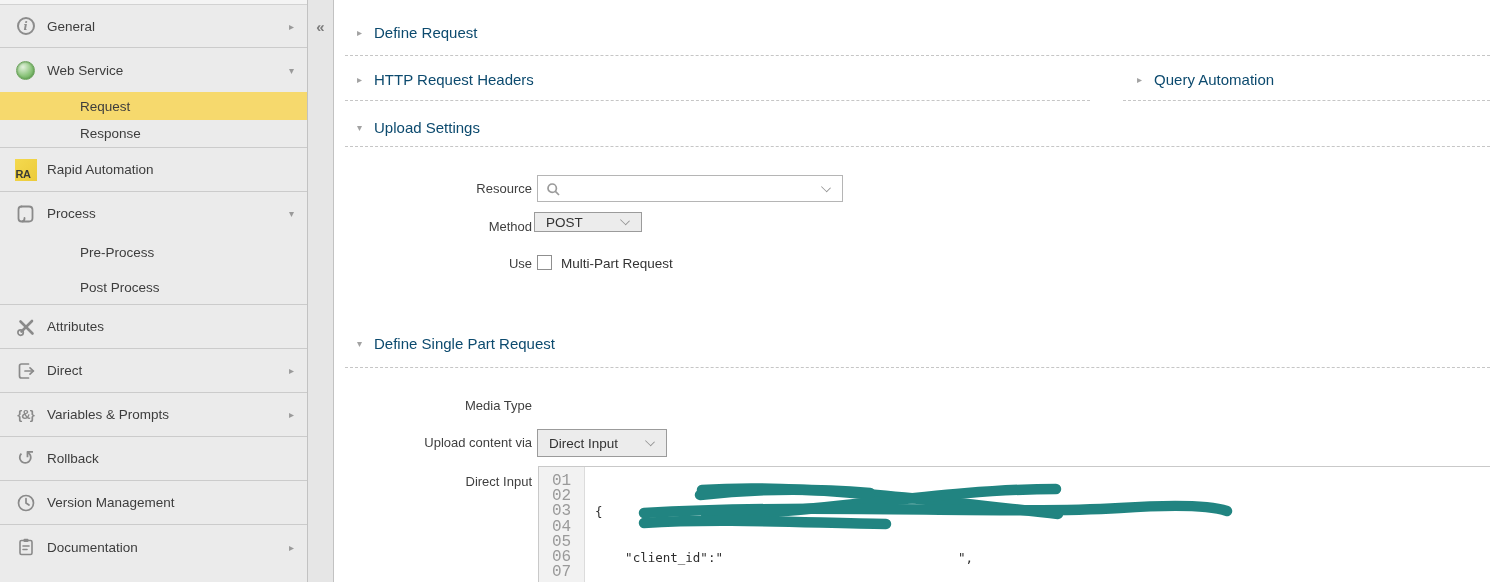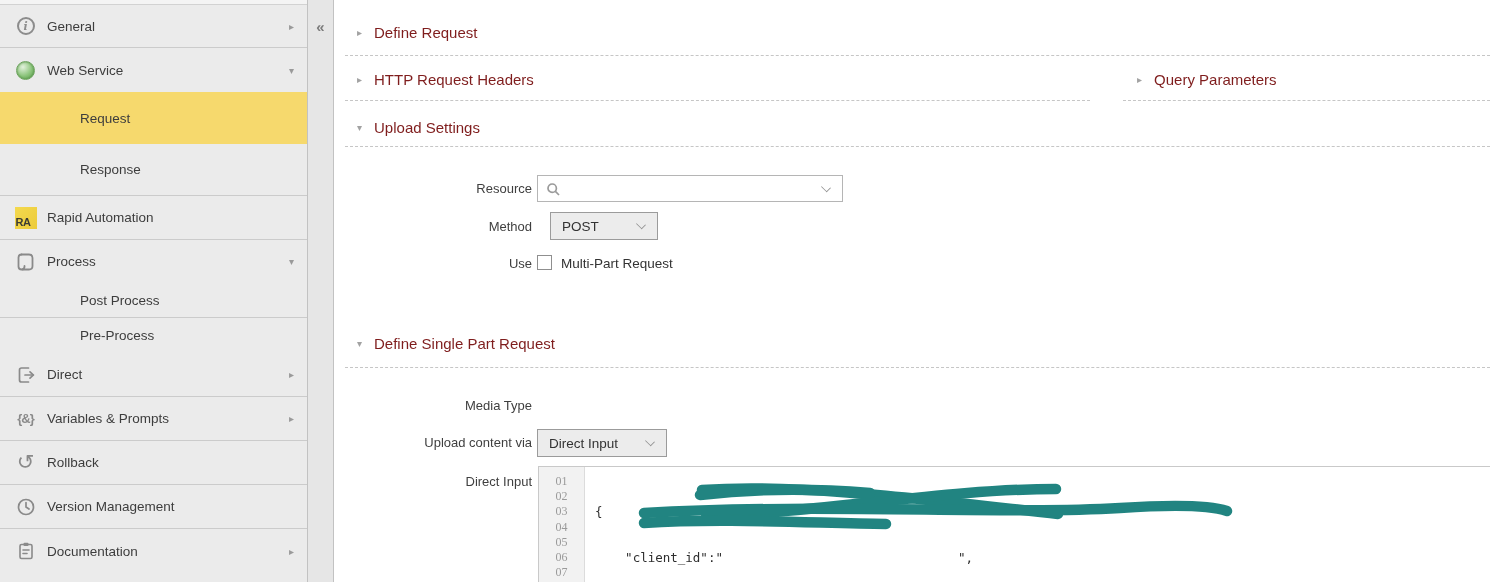--- a/index.html
+++ b/index.html
@@ -7,21 +7,21 @@
               font-family:"Liberation Sans", sans-serif; }
   .page { position:relative; width:1490px; height:582px; background:#fff; }
 
   
   .sidebar { position:absolute; left:0; top:0; width:308px; height:582px;
              background:#ebebeb; border-right:1px solid #c2c2c2; }
   .side-top-strip { height:5px; background:#f4f4f4; border-bottom:1px solid #d2d2d2; }
   .side-item { position:relative; display:flex; align-items:center; padding-left:12px;
                color:#3d3d3d; font-size:13.5px; cursor:pointer; }
   .side-item.h43 { height:43px; } .side-item.h44 { height:44px; }
-  .side-item.sub { height:52px; padding-left:80px; }
+  .side-item.sub { height:28px; padding-left:80px; }
   .side-item.sub2 { height:35px; padding-left:80px; }
   .side-item.bline { border-bottom:1px solid #cbcbcb; }
   .side-item.selected { background:#f6d96d; }
   .icon-box { width:27px; margin-right:8px; display:flex; align-items:center; justify-content:center; flex:0 0 27px; }
   .chev { position:absolute; right:13px; color:#9a9a9a; font-size:10px;
           font-family:"DejaVu Sans", sans-serif; }
   .ic-circle { width:18px; height:18px; border:2px solid #8c8c8c; border-radius:50%;
                display:flex; align-items:center; justify-content:center;
                font-family:"DejaVu Serif", serif; font-style:italic; font-weight:bold;
                font-size:11px; color:#8c8c8c; }
@@ -37,21 +37,21 @@
   
   .strip { position:absolute; left:308px; top:0; width:26px; height:582px;
            background:#e6e6e6; border-right:1px solid #c2c2c2; }
   .strip .collapse { position:absolute; top:18px; left:0; width:100%; text-align:center;
                      color:#7d7d7d; font-size:15px; font-weight:bold; cursor:pointer; }
 
   
   .main { position:absolute; left:334px; top:0; width:1156px; height:582px; background:#fff; }
   .sec-head { position:absolute; display:flex; align-items:center; gap:12px; cursor:pointer; }
   .sec-head .tri { font-family:"DejaVu Sans", sans-serif; font-size:10px; color:#a2a2a2; }
-  .sec-head .sec-title { font-size:15px; color:#7f1d1d; }
+  .sec-head .sec-title { font-size:15px; color:#0c4a6e; }
   .dash { position:absolute; border-top:1px dashed #c6c6c6; height:0; }
 
   .flabel { position:absolute; width:187px; left:11px; text-align:right;
             font-size:13px; color:#3f3f3f; }
   .combo { position:absolute; background:#fff; border:1px solid #b5b5b5; cursor:pointer; }
   .dd { position:absolute; background:#ececec; border:1px solid #9b9b9b;
         display:flex; align-items:center; padding-left:11px; font-size:13.5px;
         color:#333; cursor:pointer; }
   .vchev { position:absolute; right:12px; top:50%; width:8px; height:8px;
            border-right:1.5px solid #8f8f8f; border-bottom:1.5px solid #8f8f8f;
@@ -59,21 +59,21 @@
   .checkbox { position:absolute; width:15px; height:15px; background:#fff;
               border:1px solid #8f8f8f; cursor:pointer; }
   .cb-label { position:absolute; font-size:13.5px; color:#333; }
 
   
   .editor { position:absolute; left:204px; top:466px; right:0; bottom:0;
             border:1px solid #c9c9c9; border-right:none; border-bottom:none;
             background:#fff; display:flex; }
   .gutter { width:46px; background:#f2f2f2; border-right:1px solid #dcdcdc;
             padding-top:7px; text-align:center;
-            font-family:Liberation Serif, serif; font-size:12px;
+            font-family:Liberation Mono, monospace; font-size:16px;
             color:#9a9a9a; line-height:15.2px; }
   .codearea { flex:1; padding:7px 0 0 10px; font-family:"DejaVu Sans Mono", monospace;
               font-size:12.5px; color:#2e2e2e; line-height:15.2px; white-space:pre; }
   .cl { height:15.2px; white-space:pre; }
   .gap { display:inline-block; height:1px; }
 
   .scribbles { position:absolute; left:0; top:0; width:1490px; height:582px;
                pointer-events:none; z-index:6; }
 </style>
 </head>
@@ -119,28 +119,38 @@
       <span class="icon-box">
         <svg width="19" height="20" viewBox="0 0 19 20" fill="none" stroke="#8a8a8a" stroke-width="1.8" stroke-linecap="round">
           <path d="M5.5 2.5 H13 c2 0 3.5 1.5 3.5 3.5 v8 c0 2 -1.5 3.5 -3.5 3.5 H6.5"></path>
           <path d="M5.5 2.5 c-1.7 0 -3 1.3 -3 3 v9 c0 1.7 1.4 3 3.1 3 c1.7 0 2.9 -1.3 2.9 -3 v-0.5"></path>
         </svg>
       </span>
       <span>Process</span>
       <span class="chev">▾</span>
     </div>
 
+    <div class="side-item sub2">
+      <span>Pre-Process</span>
+    </div>
+
     <div class="side-item sub2 bline">
       <span>Post Process</span>
     </div>
 
-    <div class="side-item sub2">
-      <span>Pre-Process</span>
-    </div>
-
+    <div class="side-item h44 bline">
+      <span class="icon-box">
+        <svg width="20" height="20" viewBox="0 0 20 20" fill="none" stroke="#8a8a8a">
+          <path d="M4.5 4.5 L16.5 16.5" stroke-width="2.6" stroke-linecap="round"></path>
+          <path d="M16 4 L5.5 14.5" stroke-width="2.6" stroke-linecap="round"></path>
+          <circle cx="4.6" cy="15.6" r="2.7" stroke-width="1.7"></circle>
+        </svg>
+      </span>
+      <span>Attributes</span>
+    </div>
 
     <div class="side-item h44 bline">
       <span class="icon-box">
         <svg width="20" height="20" viewBox="0 0 20 20" fill="none" stroke="#8a8a8a" stroke-width="1.7" stroke-linecap="round">
           <path d="M12.5 3 H5.5 q-2 0 -2 2 v10 q0 2 2 2 h7"></path>
           <path d="M9 10 H17"></path>
             <path d="M14 6.8 L17.3 10 L14 13.2"></path>
         </svg>
       </span>
       <span>Direct</span>
@@ -199,41 +209,41 @@
     <div class="dash" style="left:11px; right:0; top:55px;"></div>
 
     <div class="sec-head" style="left:23px; top:71px;">
       <span class="tri">▸</span>
       <span class="sec-title">HTTP Request Headers</span>
     </div>
     <div class="dash" style="left:11px; width:745px; top:100px;"></div>
 
     <div class="sec-head" style="left:803px; top:71px;">
       <span class="tri">▸</span>
-      <span class="sec-title">Query Parameters</span>
+      <span class="sec-title">Query Automation</span>
     </div>
     <div class="dash" style="left:789px; right:0; top:100px;"></div>
 
     <div class="sec-head" style="left:23px; top:119px;">
       <span class="tri">▾</span>
       <span class="sec-title">Upload Settings</span>
     </div>
     <div class="dash" style="left:11px; right:0; top:146px;"></div>
 
     <div class="flabel" style="top:181px;">Resource</div>
     <div class="combo" style="left:203px; top:175px; width:306px; height:27px;">
       <svg style="position:absolute; left:8px; top:6px;" width="15" height="15" viewBox="0 0 15 15" fill="none" stroke="#9a9a9a" stroke-width="1.7">
         <circle cx="6.2" cy="6.2" r="4.2"></circle>
           <path d="M9.4 9.4 L13 13"></path>
       </svg>
       <span class="vchev"></span>
     </div>
 
     <div class="flabel" style="top:219px;">Method</div>
-    <div class="dd" style="left:216px; top:212px; width:108px; height:28px;">
+    <div class="dd" style="left:200px; top:212px; width:108px; height:20px;">
       <span>POST</span>
       <span class="vchev"></span>
     </div>
 
     <div class="flabel" style="top:256px;">Use</div>
     <span class="checkbox" style="left:203px; top:255px;"></span>
     <span class="cb-label" style="left:227px; top:256px;">Multi-Part Request</span>
 
     <div class="sec-head" style="left:23px; top:335px;">
       <span class="tri">▾</span>

